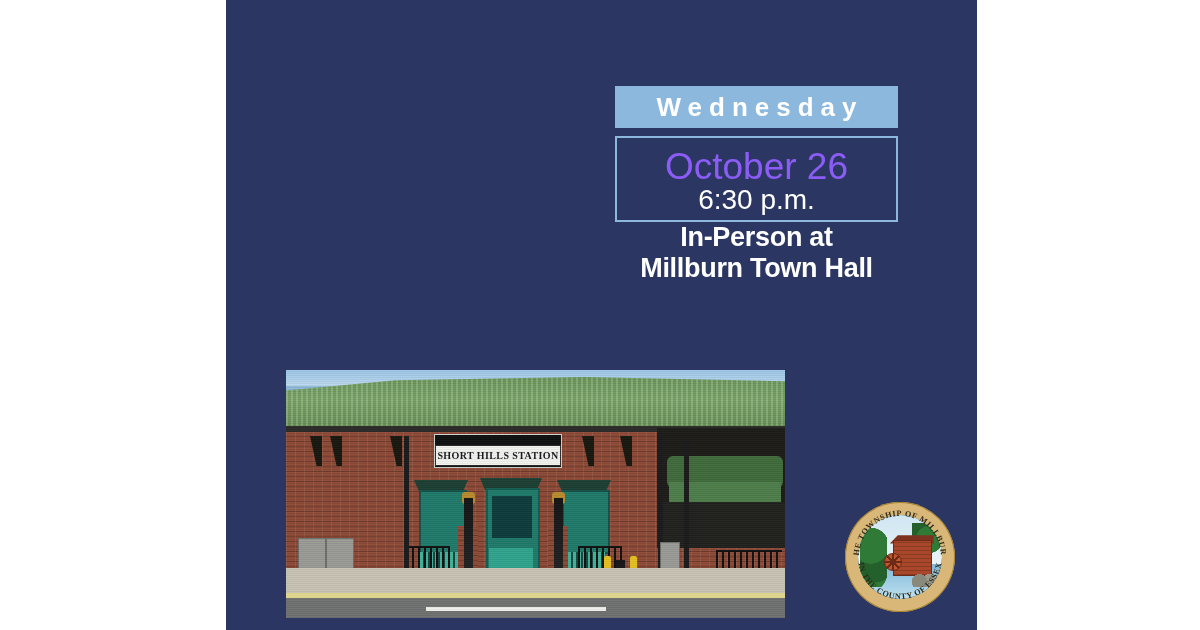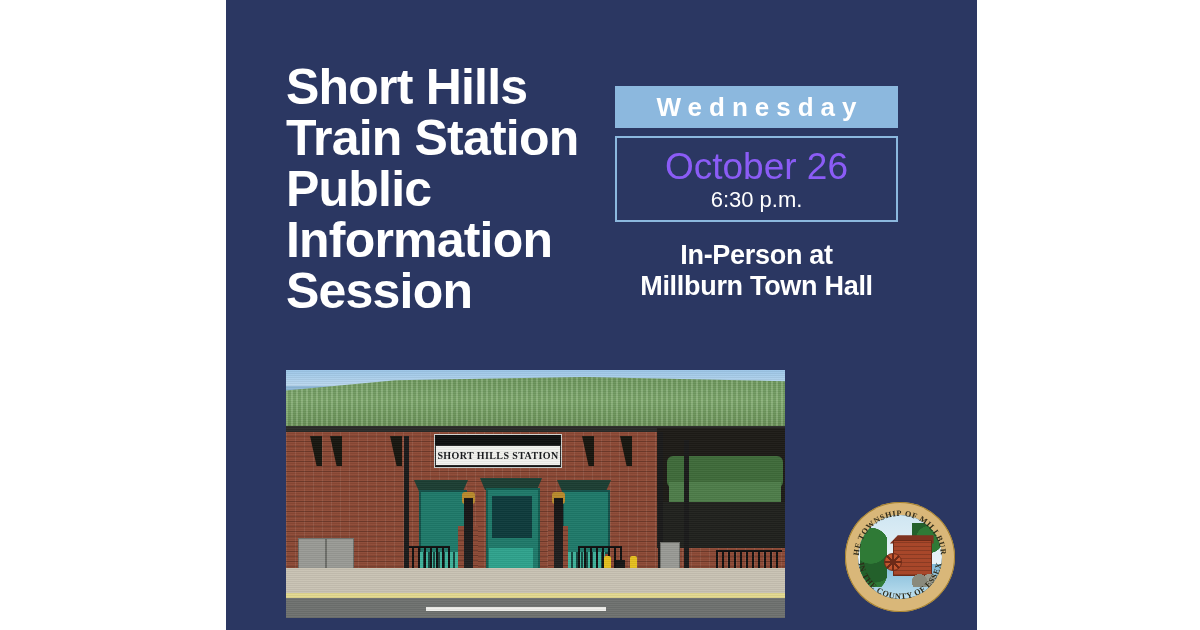--- a/index.html
+++ b/index.html
@@ -88,27 +88,26 @@
     font-weight: normal;
     font-size: 37px;
     line-height: 40px;
     letter-spacing: 0px;
   }
 
   .time-line {
     color: #ffffff;
     font-family: "Liberation Sans", sans-serif;
     font-weight: normal;
-    font-size: 22px;
+    font-size: 28px;
     line-height: 24px;
     margin-top: 1px;
   }
 
   .location {
-    margin-top: 18px;
     width: 283px;
     text-align: center;
     color: #ffffff;
     font-family: "Liberation Sans", sans-serif;
     font-weight: bold;
     font-size: 27px;
     line-height: 31px;
     letter-spacing: -0.3px;
     white-space: pre-line;
   }
@@ -356,25 +355,20 @@
     letter-spacing: 0.6px;
   }
 </style>
 </head>
 <body>
 
 <div id="poster-root">
 
   <div class="navy-card"></div>
 
-  <div class="headline">Short Hills
-Train Station
-Public
-Information
-Session</div>
 
   <div class="date-col">
 
     <div class="weekday-banner">Wednesday</div>
 
     <div class="date-box">
       <div class="date-line">October 26</div>
       <div class="time-line">6:30 p.m.</div>
     </div>
 

